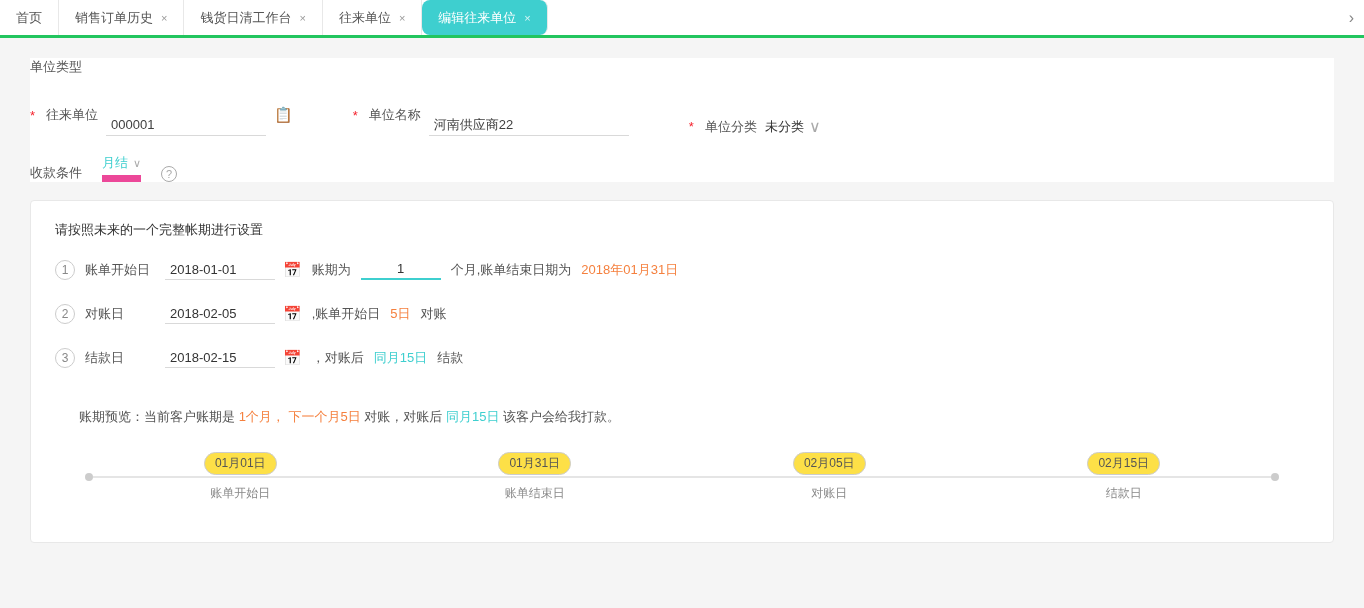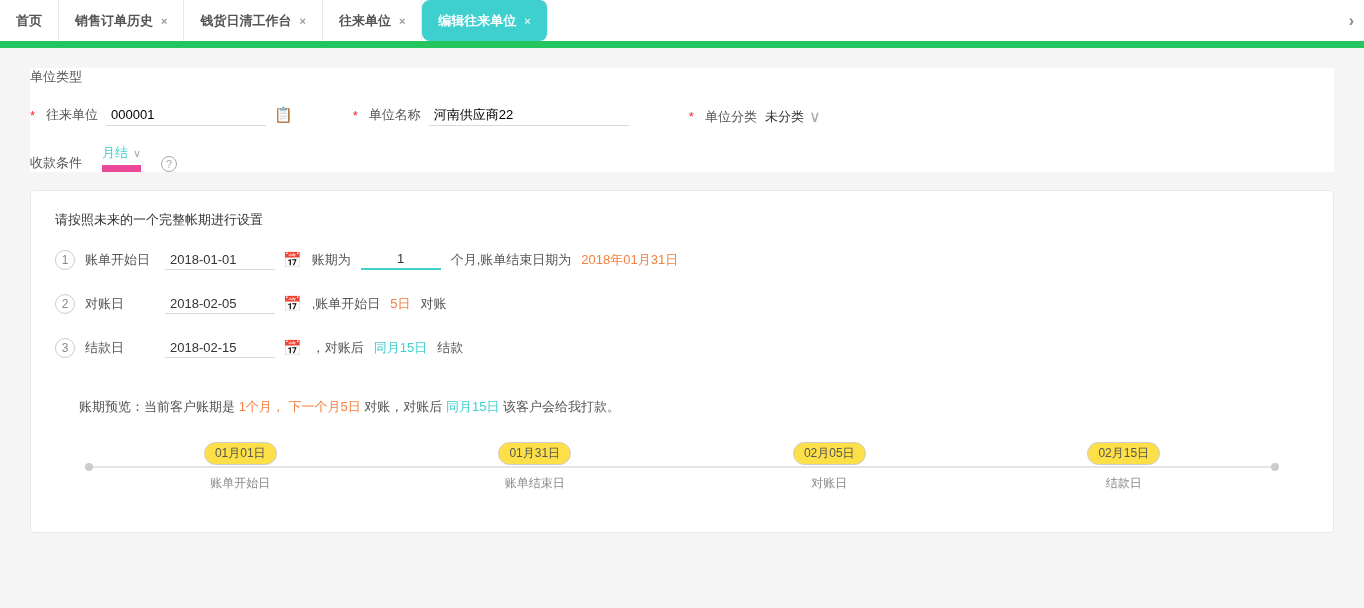--- a/index.html
+++ b/index.html
@@ -3,23 +3,22 @@
   <meta charset="utf-8">
   <style>
     * { box-sizing: border-box; margin: 0; padding: 0; }
     body { font-family: 'Microsoft YaHei', Arial, sans-serif; font-size: 13px; background: #f5f5f5; color: #333; }
 
     
     .tabs-bar {
       display: flex;
       align-items: stretch;
       background: #fff;
-      border-bottom: 7px solid #22c55e;
-      height: 48px;
-      font-weight: bold;
+      border-bottom: 3px solid #22c55e;
+      height: 38px;
     }
     .tab-item {
       display: flex;
       align-items: center;
       padding: 0 16px;
       cursor: pointer;
       font-size: 13px;
       color: #555;
       border-right: 1px solid #e8e8e8;
       gap: 6px;
@@ -112,23 +111,24 @@
       background: #3ecfcf;
     }
 
     
     .form-input {
       border: none;
       border-bottom: 1px solid #d9d9d9;
       outline: none;
       padding: 3px 5px;
       font-size: 13px;
-      color: #000000;
+      color: #404040;
       background: transparent;
       width: 160px;
+      margin-top: 20px;
     }
     .form-input.name-input {
       width: 200px;
     }
 
     .field-group {
       display: flex;
       align-items: center;
       gap: 8px;
     }

